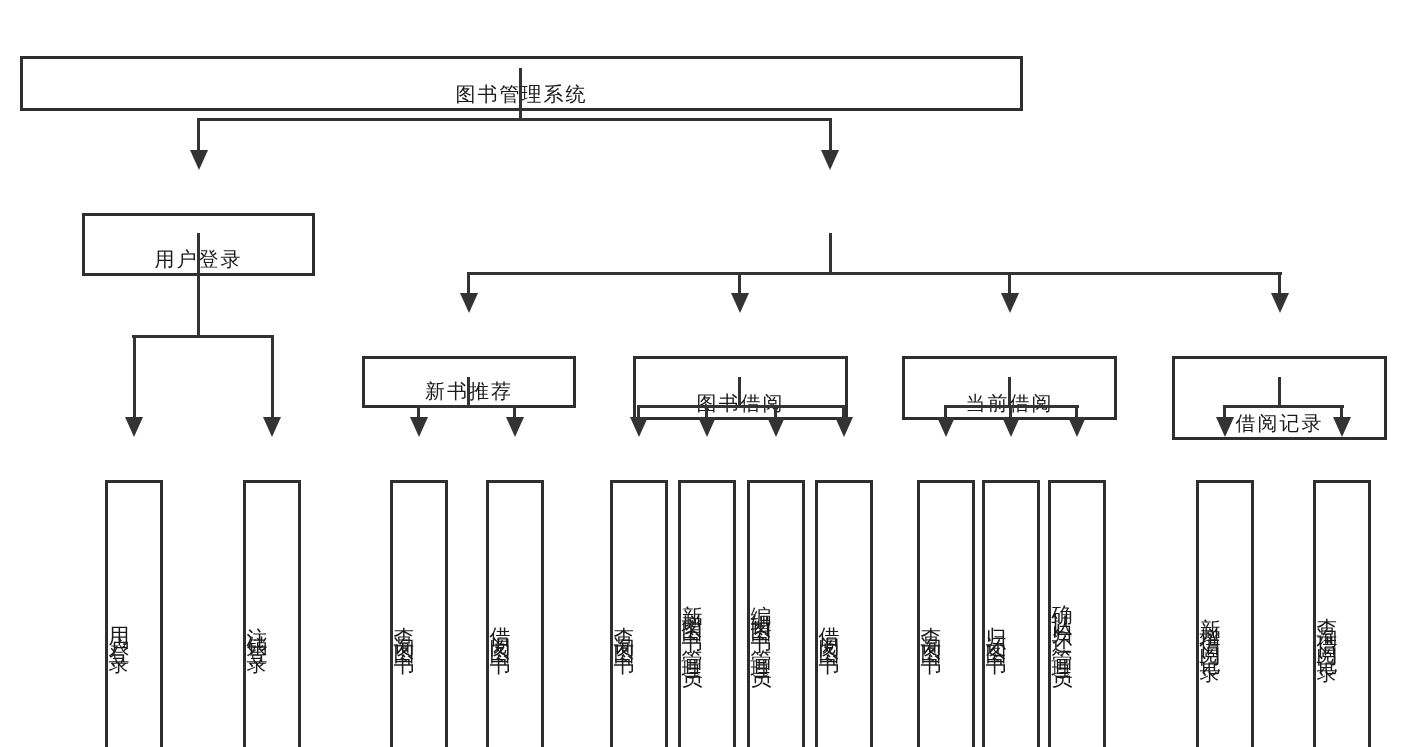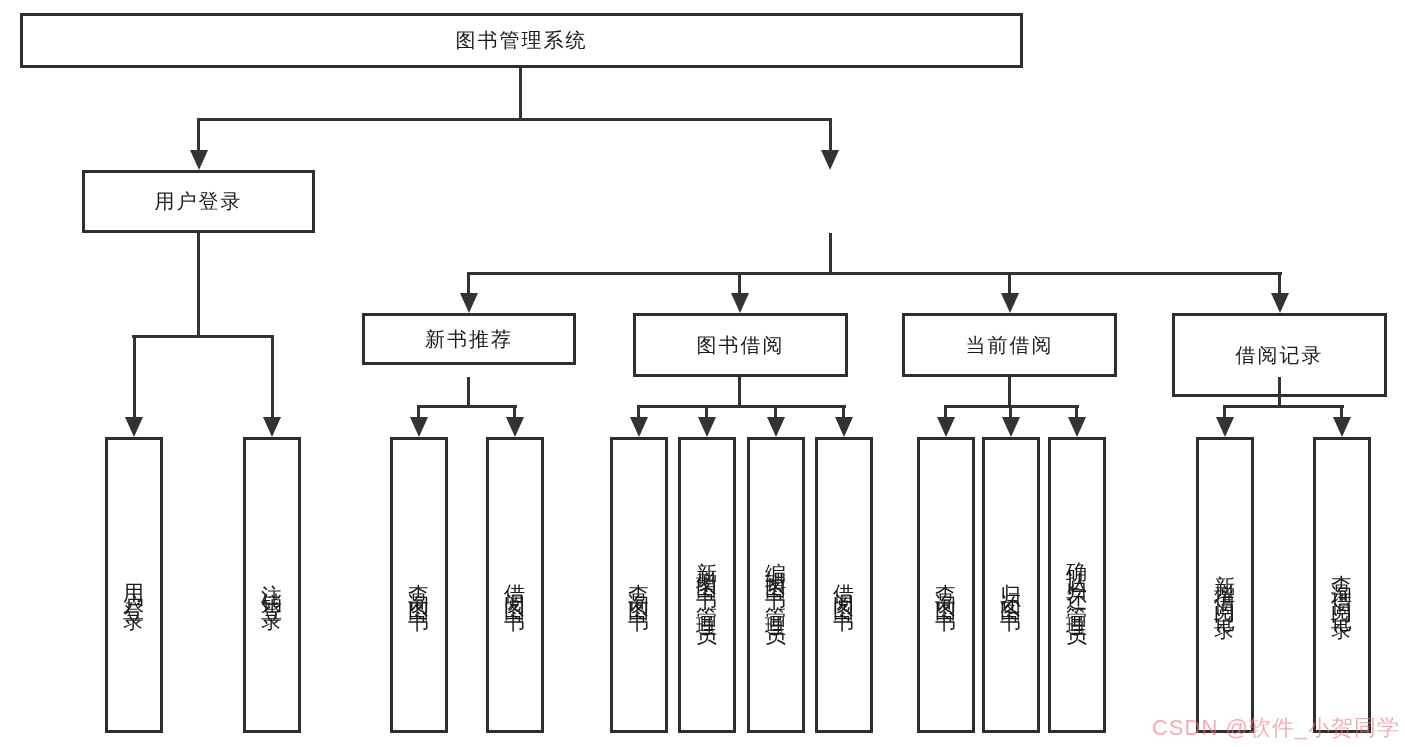--- a/index.html
+++ b/index.html
@@ -10,23 +10,24 @@
     font-family:"Liberation Sans", sans-serif;
     color:#1a1a1a;
     overflow:hidden;
   }
   .box{
     position:absolute;
     box-sizing:border-box;
     border:3px solid #2e2e2e;
     background:#ffffff;
     display:flex;
-    align-items:center;
+    align-items:flex-end;
     justify-content:center;
     text-align:center;
+    margin-top:43px;
   }
   .hbox{
     font-size:20px;
     letter-spacing:2px;
   }
   .vbox{
     writing-mode:vertical-rl;
     text-orientation:mixed;
     font-size:21px;
     letter-spacing:9px;
@@ -174,15 +175,14 @@
   <div class="line v" style="left:1075px;top:405px;height:12px;"></div>
   <div class="ah" style="left:1068px;top:417px;"></div>
 
   <div class="line v" style="left:1278px;top:377px;height:28px;"></div>
   <div class="line h" style="left:1223px;top:405px;width:121px;"></div>
   <div class="line v" style="left:1223px;top:405px;height:12px;"></div>
   <div class="ah" style="left:1216px;top:417px;"></div>
   <div class="line v" style="left:1340px;top:405px;height:12px;"></div>
   <div class="ah" style="left:1333px;top:417px;"></div>
 
-  <div class="watermark">CSDN @软件_小贺同学</div>
 
 </div>
 
 </body></html>

